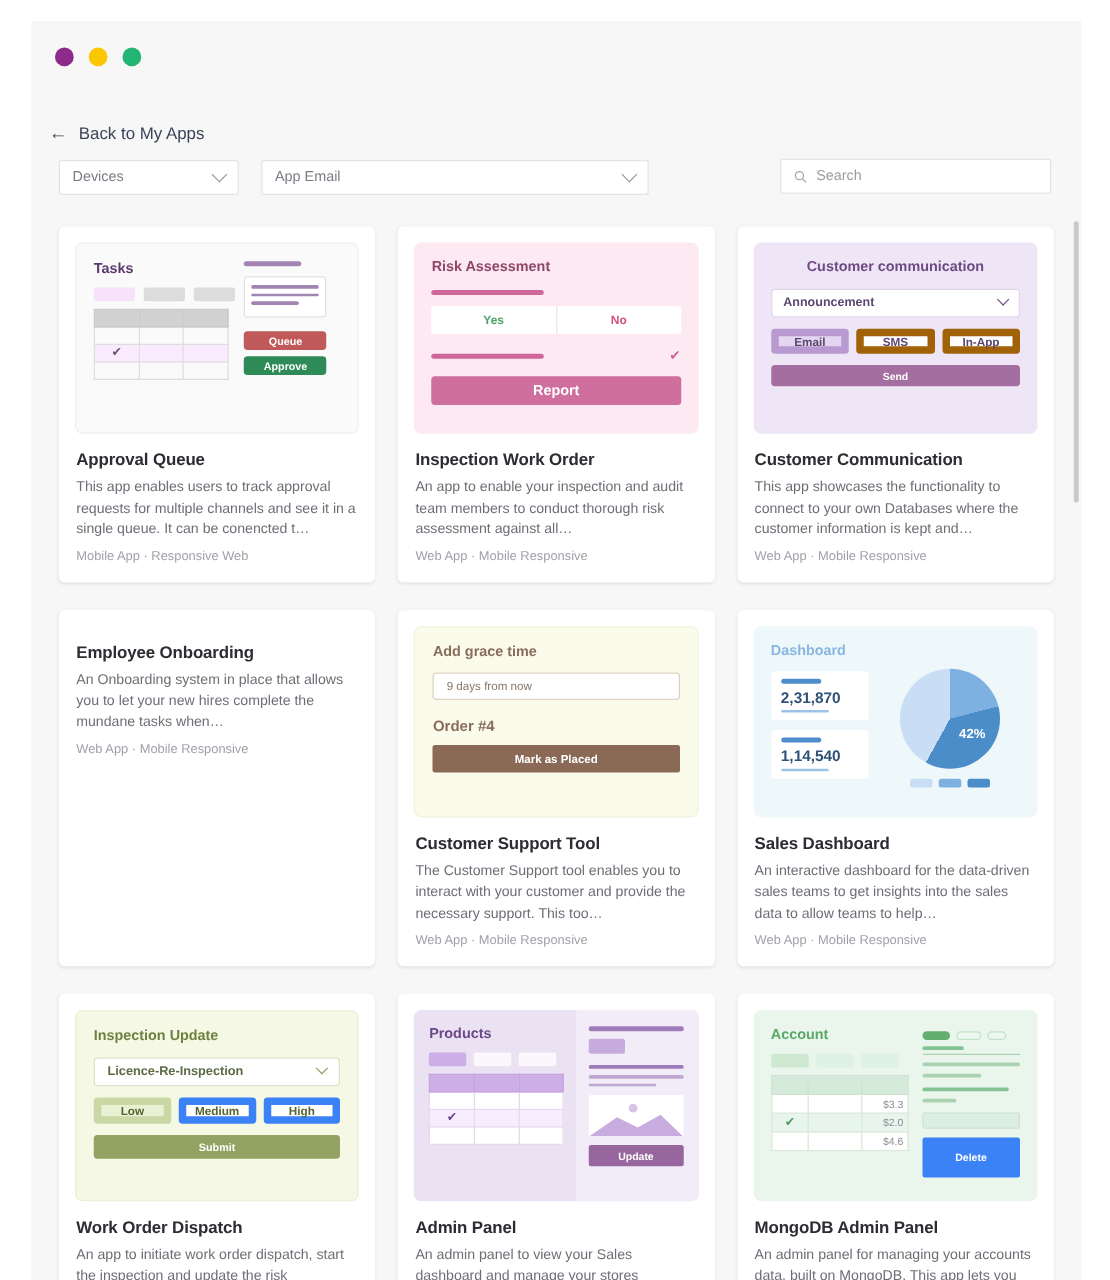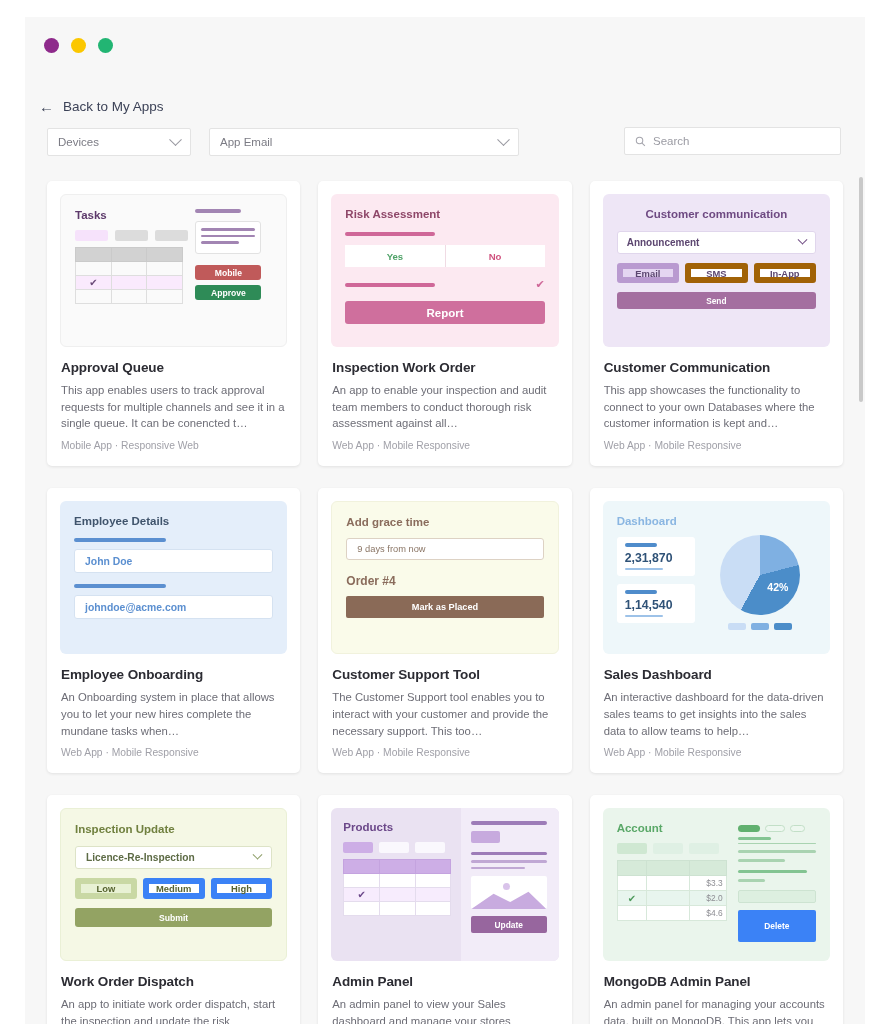--- a/index.html
+++ b/index.html
@@ -408,21 +408,21 @@
             </tbody>
               </table>
           </div>
           <div style="width:42%;padding-left:6px">
             <div class="rbar"></div>
             <div class="rbox">
               <div class="rl" style="width:100%"></div>
               <div class="rl" style="width:100%"></div>
               <div class="rl" style="width:70%"></div>
             </div>
-            <div class="btn btn-reject">Mobile</div>
+            <div class="btn btn-reject">Queue</div>
             <div class="btn btn-approve">Approve</div>
           </div>
         </div>
       </div>
       <div class="card-title">Approval Queue</div>
       <div class="card-desc">This app enables users to track approval requests for multiple channels and see it in a single queue. It can be conencted t…</div>
       <div class="card-meta">Mobile App · Responsive Web</div>
     </div>
 
     <div class="card">
@@ -457,27 +457,20 @@
           <span class="chip">In-App</span>
         </div>
         <div class="send">Send</div>
       </div>
       <div class="card-title">Customer Communication</div>
       <div class="card-desc">This app showcases the functionality to connect to your own Databases where the customer information is kept and…</div>
       <div class="card-meta">Web App · Mobile Responsive</div>
     </div>
 
     <div class="card">
-      <div class="thumb t4">
-        <div class="t-title">Employee Details</div>
-        <div class="line"></div>
-        <div class="inp">John Doe</div>
-        <div class="line"></div>
-        <div class="inp">johndoe@acme.com</div>
-      </div>
       <div class="card-title">Employee Onboarding</div>
       <div class="card-desc">An Onboarding system in place that allows you to let your new hires complete the mundane tasks when…</div>
       <div class="card-meta">Web App · Mobile Responsive</div>
     </div>
 
     <div class="card">
       <div class="thumb t5">
         <div class="t-title">Add grace time</div>
         <div class="inp">9 days from now</div>
         <div class="ord">Order #4</div>

